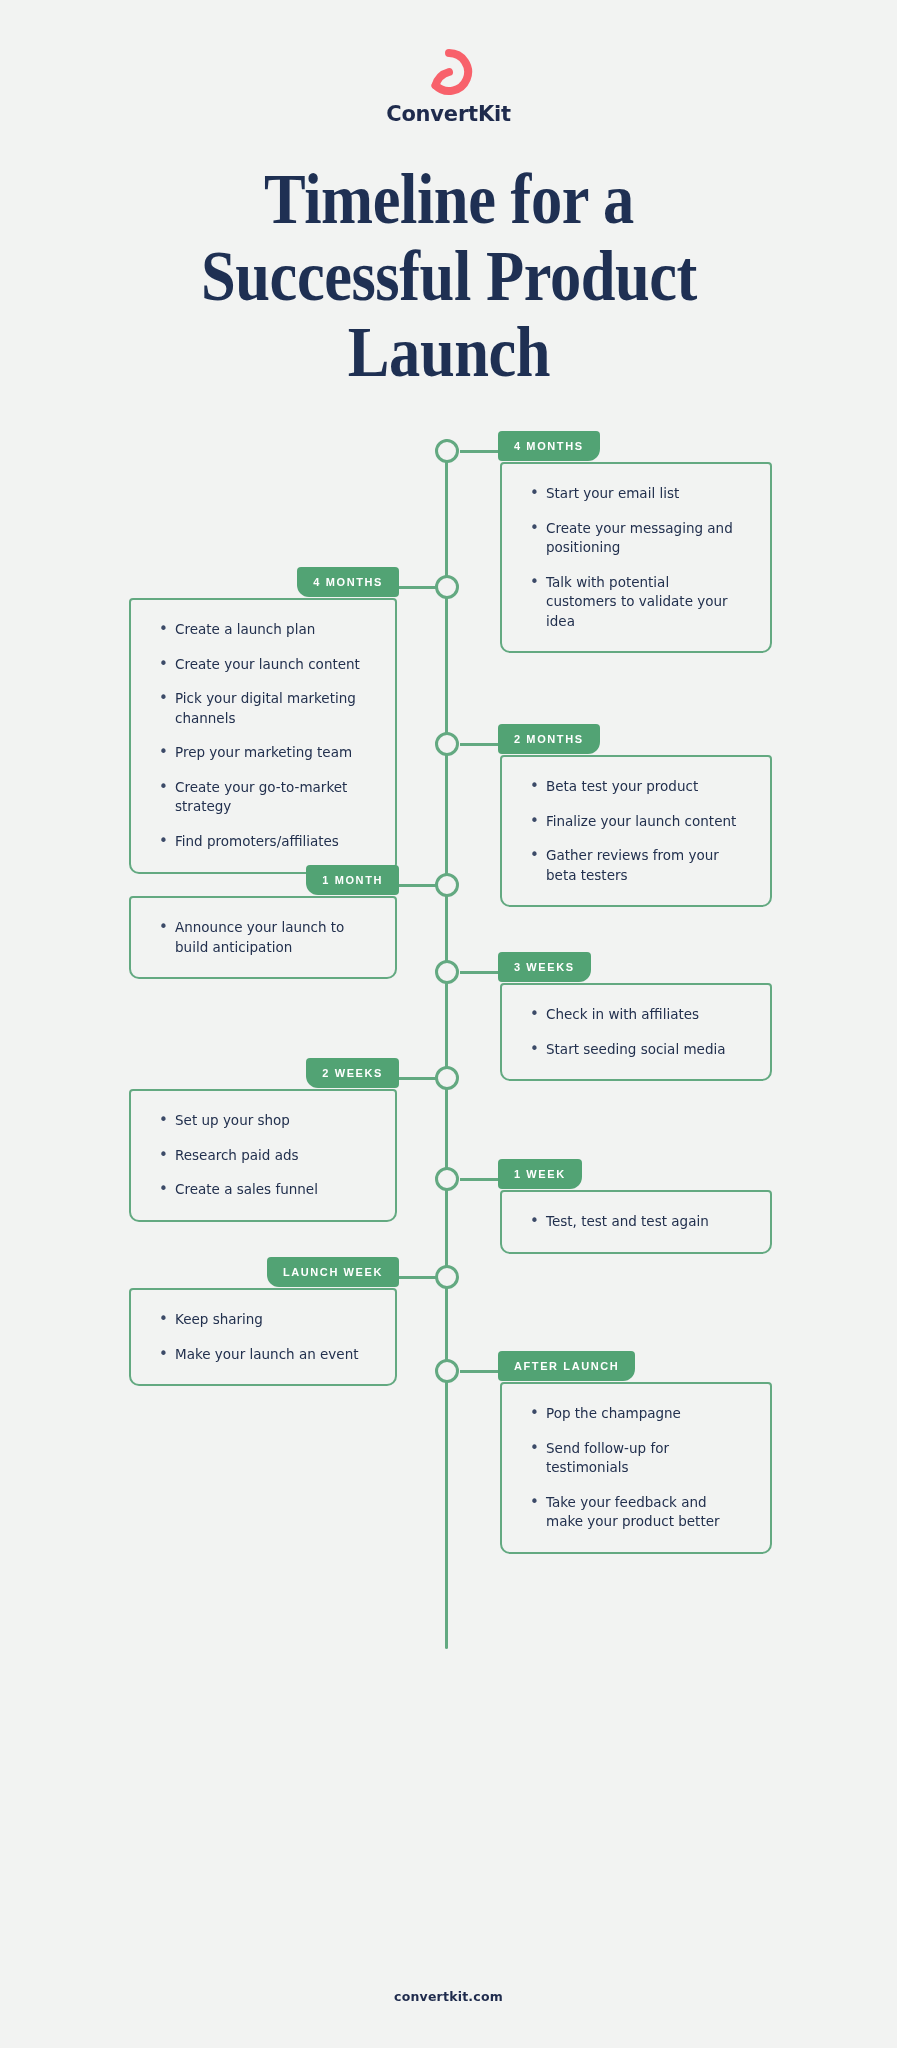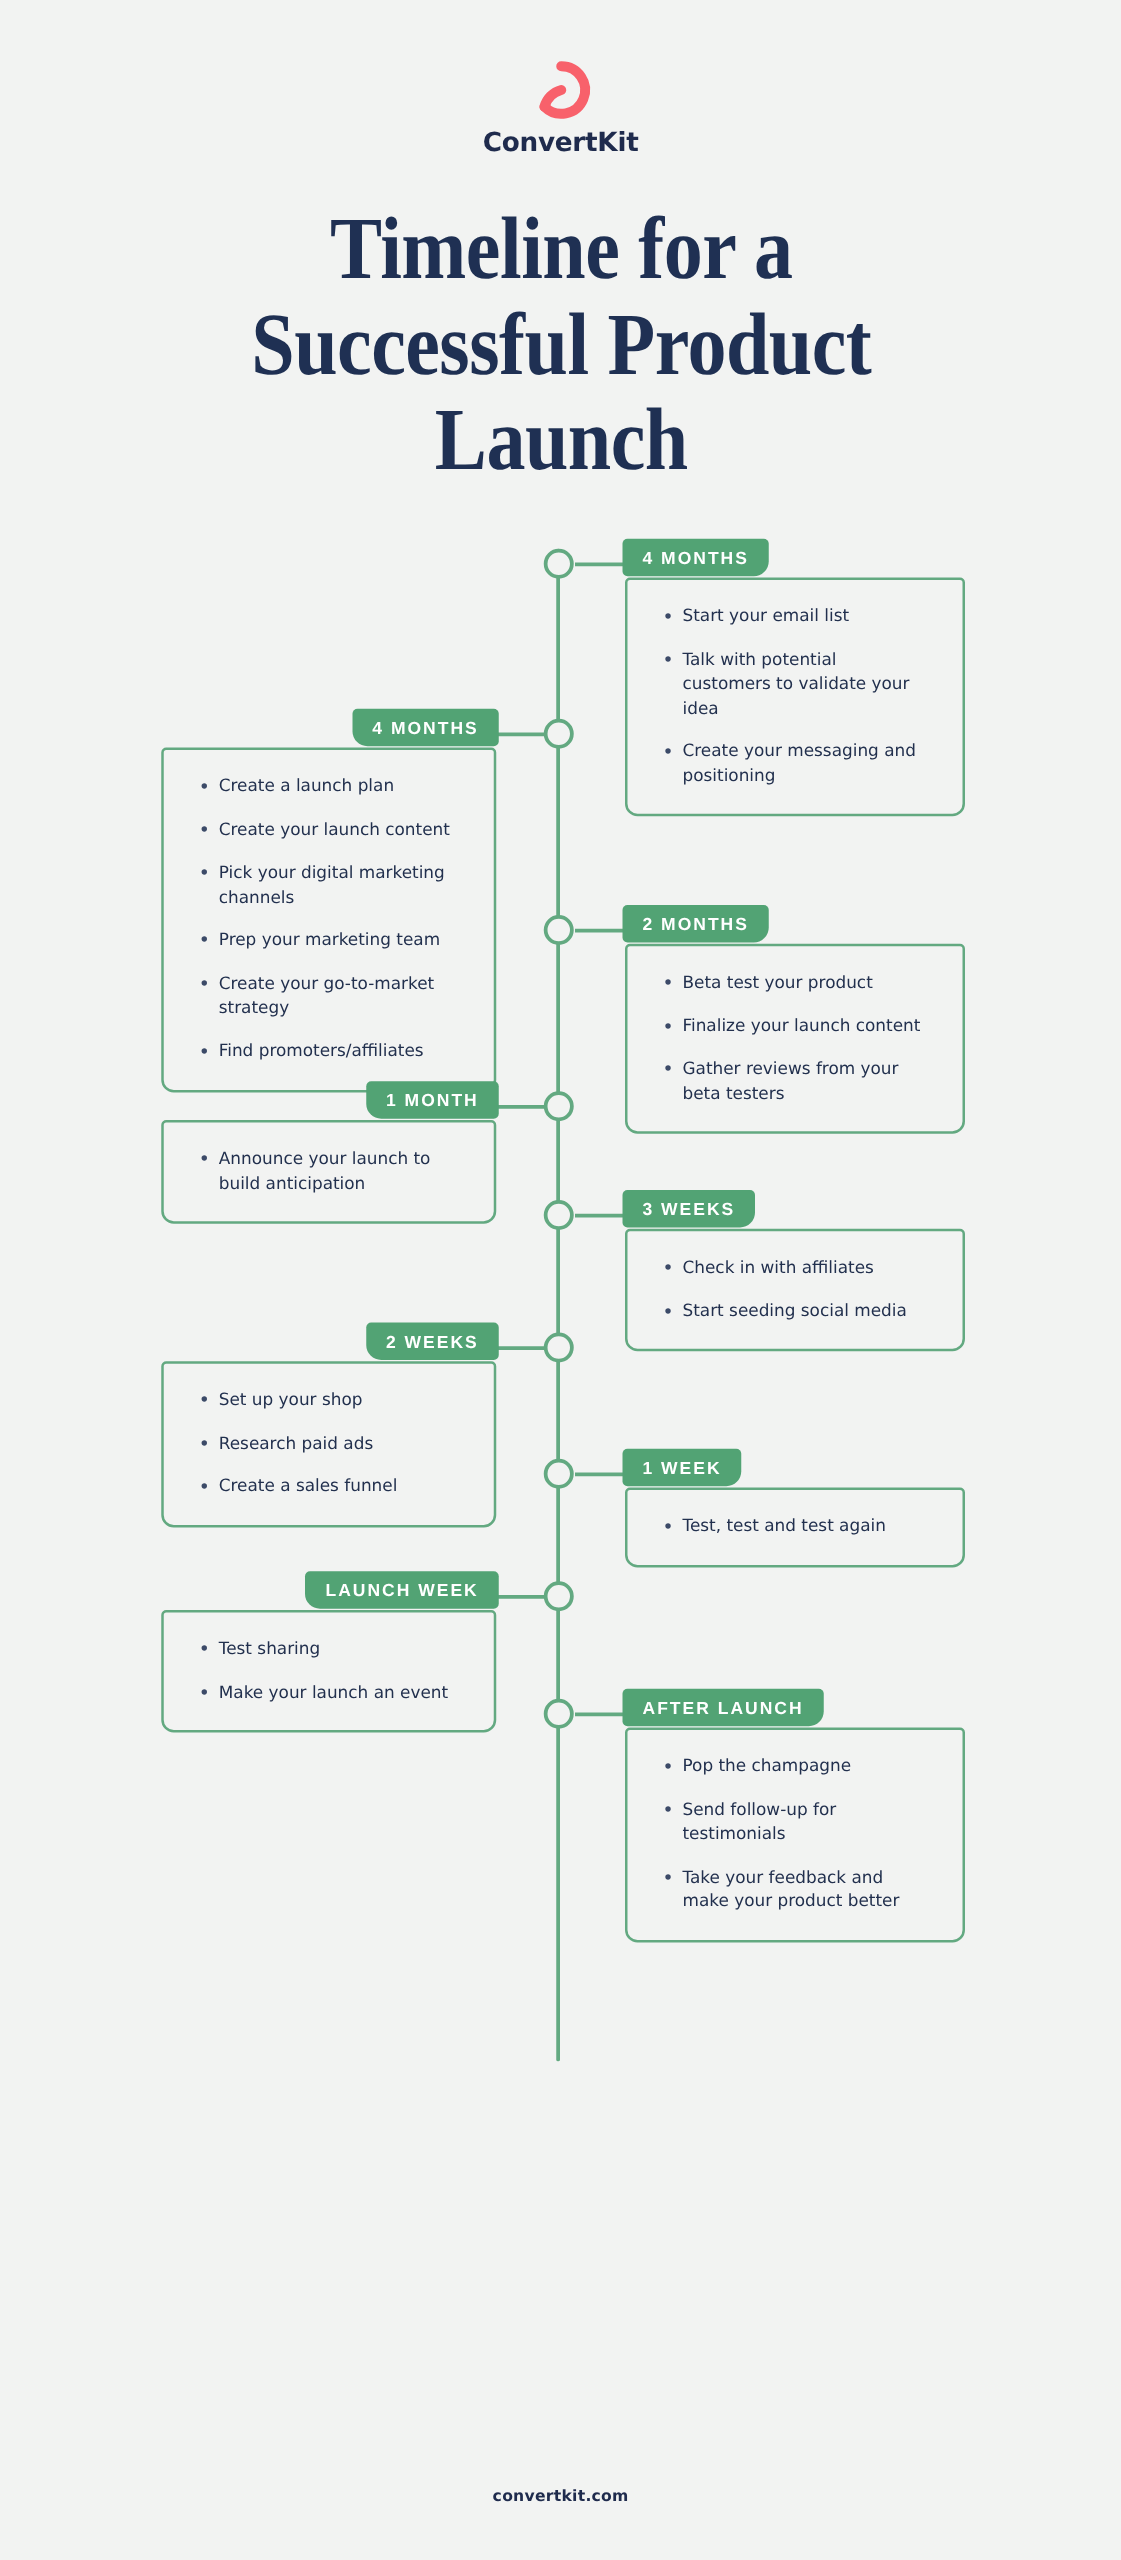--- a/index.html
+++ b/index.html
@@ -104,21 +104,21 @@
 
   
   .badge {
     position: absolute;
     top: -8px;
     height: 30px;
     display: flex;
     align-items: center;
     background: #52a374;
     color: #ffffff;
-    font-size: 14px;
+    font-size: 11px;
     font-weight: 700;
     letter-spacing: 1.6px;
     padding: 0 16px;
     box-sizing: border-box;
     z-index: 2;
     white-space: nowrap;
   }
   .badge.right {
     left: 498px;
     border-radius: 4px 4px 12px 4px;
@@ -209,22 +209,22 @@
 <div class="timeline">
   <div class="spine"></div>
   <div id="rows">
       <div class="row" style="top: 10px;">
         <div class="node"></div>
         <div class="connector right"></div>
         <div class="badge right">4 MONTHS</div>
         <div class="card right">
           <ul class="bullets">
             <li>Start your email list</li>
+            <li>Create your messaging and positioning</li>
             <li>Talk with potential customers to validate your idea</li>
-            <li>Create your messaging and positioning</li>
           </ul>
         </div>
       </div>
       <div class="row" style="top: 146px;">
         <div class="node"></div>
         <div class="connector left"></div>
         <div class="badge left">4 MONTHS</div>
         <div class="card left">
           <ul class="bullets">
             <li>Create a launch plan</li>
@@ -290,21 +290,21 @@
             <li>Test, test and test again</li>
           </ul>
         </div>
       </div>
       <div class="row" style="top: 836px;">
         <div class="node"></div>
         <div class="connector left"></div>
         <div class="badge left">LAUNCH WEEK</div>
         <div class="card left">
           <ul class="bullets">
-            <li>Test sharing</li>
+            <li>Keep sharing</li>
             <li>Make your launch an event</li>
           </ul>
         </div>
       </div>
       <div class="row" style="top: 930px;">
         <div class="node"></div>
         <div class="connector right"></div>
         <div class="badge right">AFTER LAUNCH</div>
         <div class="card right">
           <ul class="bullets">

